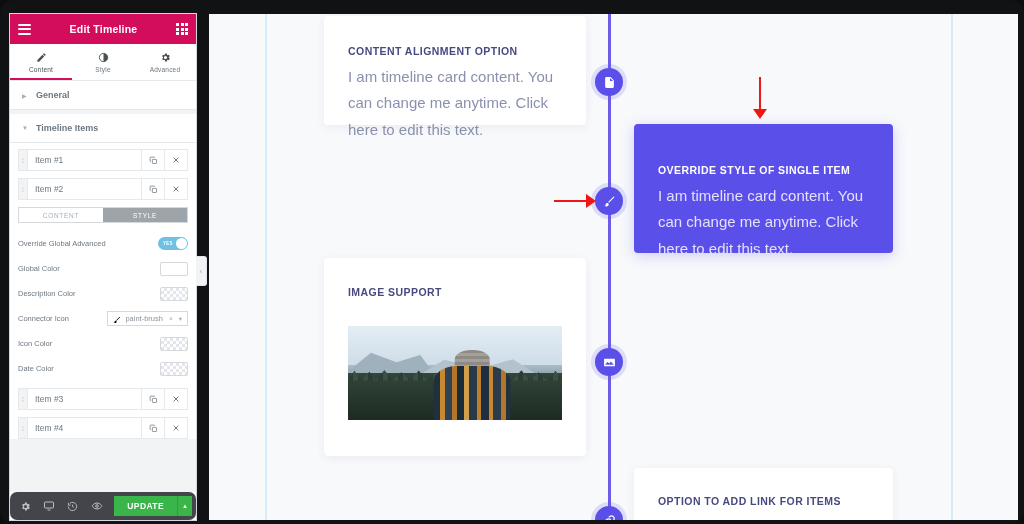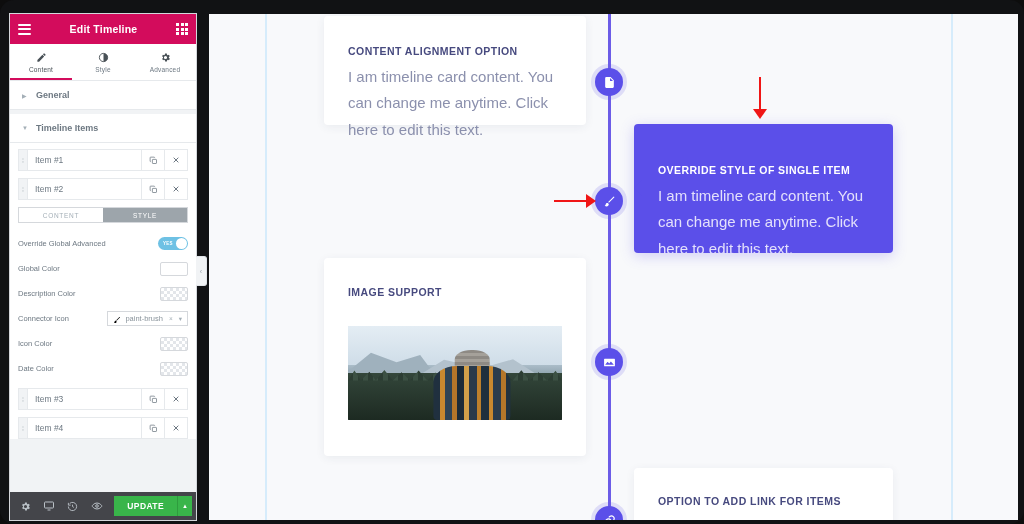--- a/index.html
+++ b/index.html
@@ -159,20 +159,21 @@
     background: #fff; cursor: pointer;
   }
   .icon-select .is-name { font-size: 7.5px; color: #8a949c; }
   .icon-select .is-ctl { font-size: 6.5px; color: #a4afb7; margin-left: 2px; }
 
   .panel-footer {
     height: 28px; background: #44454a;
     display: flex; align-items: center;
     padding: 0 4px; gap: 0;
     flex: 0 0 auto;
+    border-radius: 7px;
   }
   .pf-ico {
     width: 27px; display: flex; align-items: center; justify-content: center;
     color: #b9c0c6; cursor: pointer;
   }
   .update-btn {
     margin-left: 6px;
     background: #39b54a; color: #fff;
     font-size: 8.5px; font-weight: bold; letter-spacing: .4px;
     height: 20px; display: flex; align-items: center; padding: 0 13px;

